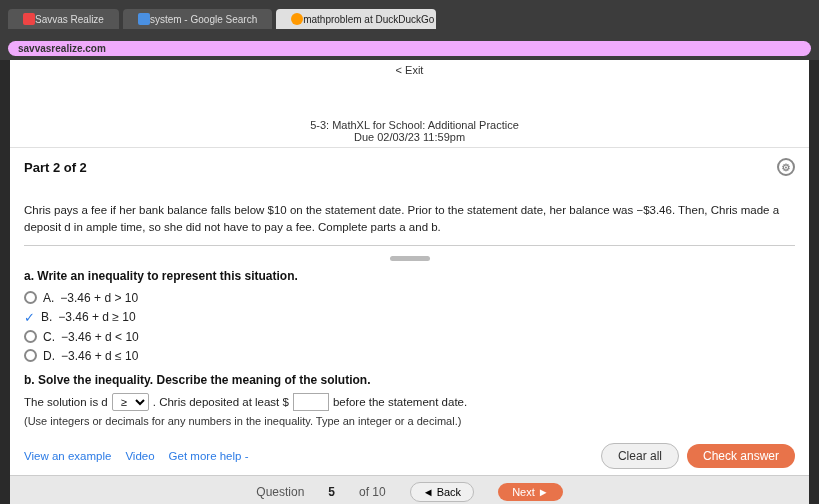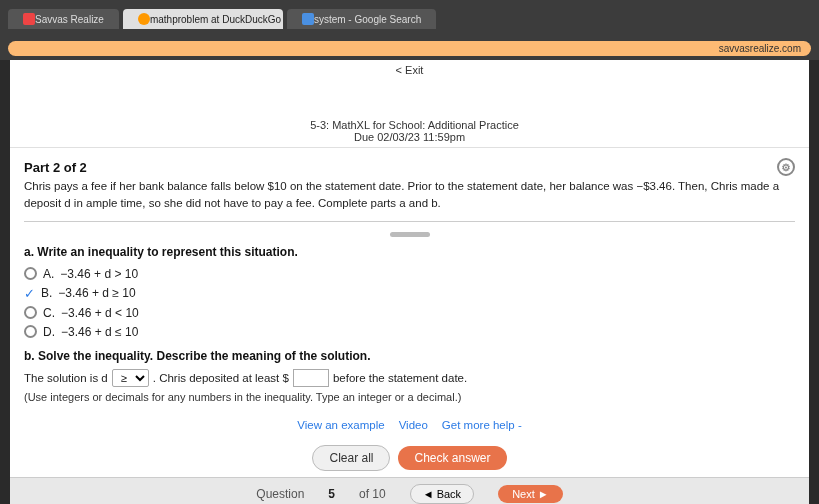--- a/index.html
+++ b/index.html
@@ -51,27 +51,28 @@
 
     
     .address-bar-row {
       background: #3c3c3c;
       padding: 3px 8px 4px;
       display: flex;
       align-items: center;
       gap: 6px;
     }
     .address-bar {
-      background: #fdba74;
+      background: #f0abfc;
       border-radius: 10px;
       flex: 1;
-      text-align: right;
+      text-align: left;
       font-size: 10px;
       color: #333;
       padding: 2px 10px;
+      font-weight: bold;
     }
 
     
     .exit-bar {
       background: #fff;
       padding: 4px 10px;
       display: flex;
       align-items: center;
       justify-content: space-between;
       font-size: 11px;
@@ -89,21 +90,21 @@
       font-size: 12px;
       color: #222;
     }
 
     .part-header {
       display: flex;
       align-items: center;
       justify-content: space-between;
       font-weight: bold;
       font-size: 13px;
-      margin-bottom: 2px;
+      margin-bottom: 26px;
       color: #111;
     }
     .settings-icon {
       width: 18px;
       height: 18px;
       border: 2px solid #888;
       border-radius: 50%;
       display: flex;
       align-items: center;
       justify-content: center;
@@ -191,21 +192,20 @@
     .bottom-help-bar {
       display: flex;
       align-items: center;
       gap: 14px;
       padding: 6px 14px;
       font-size: 11.5px;
       color: #2c7be5;
       background: #fff;
       margin: 0 10px;
       justify-content: space-between;
-      flex-direction: column;
     }
     .help-links {
       display: flex;
       gap: 14px;
     }
     .help-link {
       color: #2c7be5;
       cursor: pointer;
       font-size: 11.5px;
     }
@@ -279,27 +279,27 @@
   </style>
 </head>
 <body>
 
 <div class="browser-chrome">
   <div class="browser-tabs">
     <div class="browser-tab">
       <div class="tab-icon" style="background:#e44;"></div>
       <span>Savvas Realize</span>
     </div>
+    <div class="browser-tab">
+      <div class="tab-icon" style="background:#4a90e2;border-radius:2px;"></div>
+      <span>system - Google Search</span>
+    </div>
     <div class="browser-tab active">
       <div class="tab-icon" style="background:#f90;border-radius:50%;"></div>
       <span>mathproblem at DuckDuckGo</span>
-    </div>
-    <div class="browser-tab">
-      <div class="tab-icon" style="background:#4a90e2;border-radius:2px;"></div>
-      <span>system - Google Search</span>
     </div>
   </div>
 </div>
 
 <div class="address-bar-row">
   <div class="address-bar">savvasrealize.com</div>
 </div>
 
 <div class="exit-bar">
   <span style="cursor:pointer;">&lt; Exit</span>

